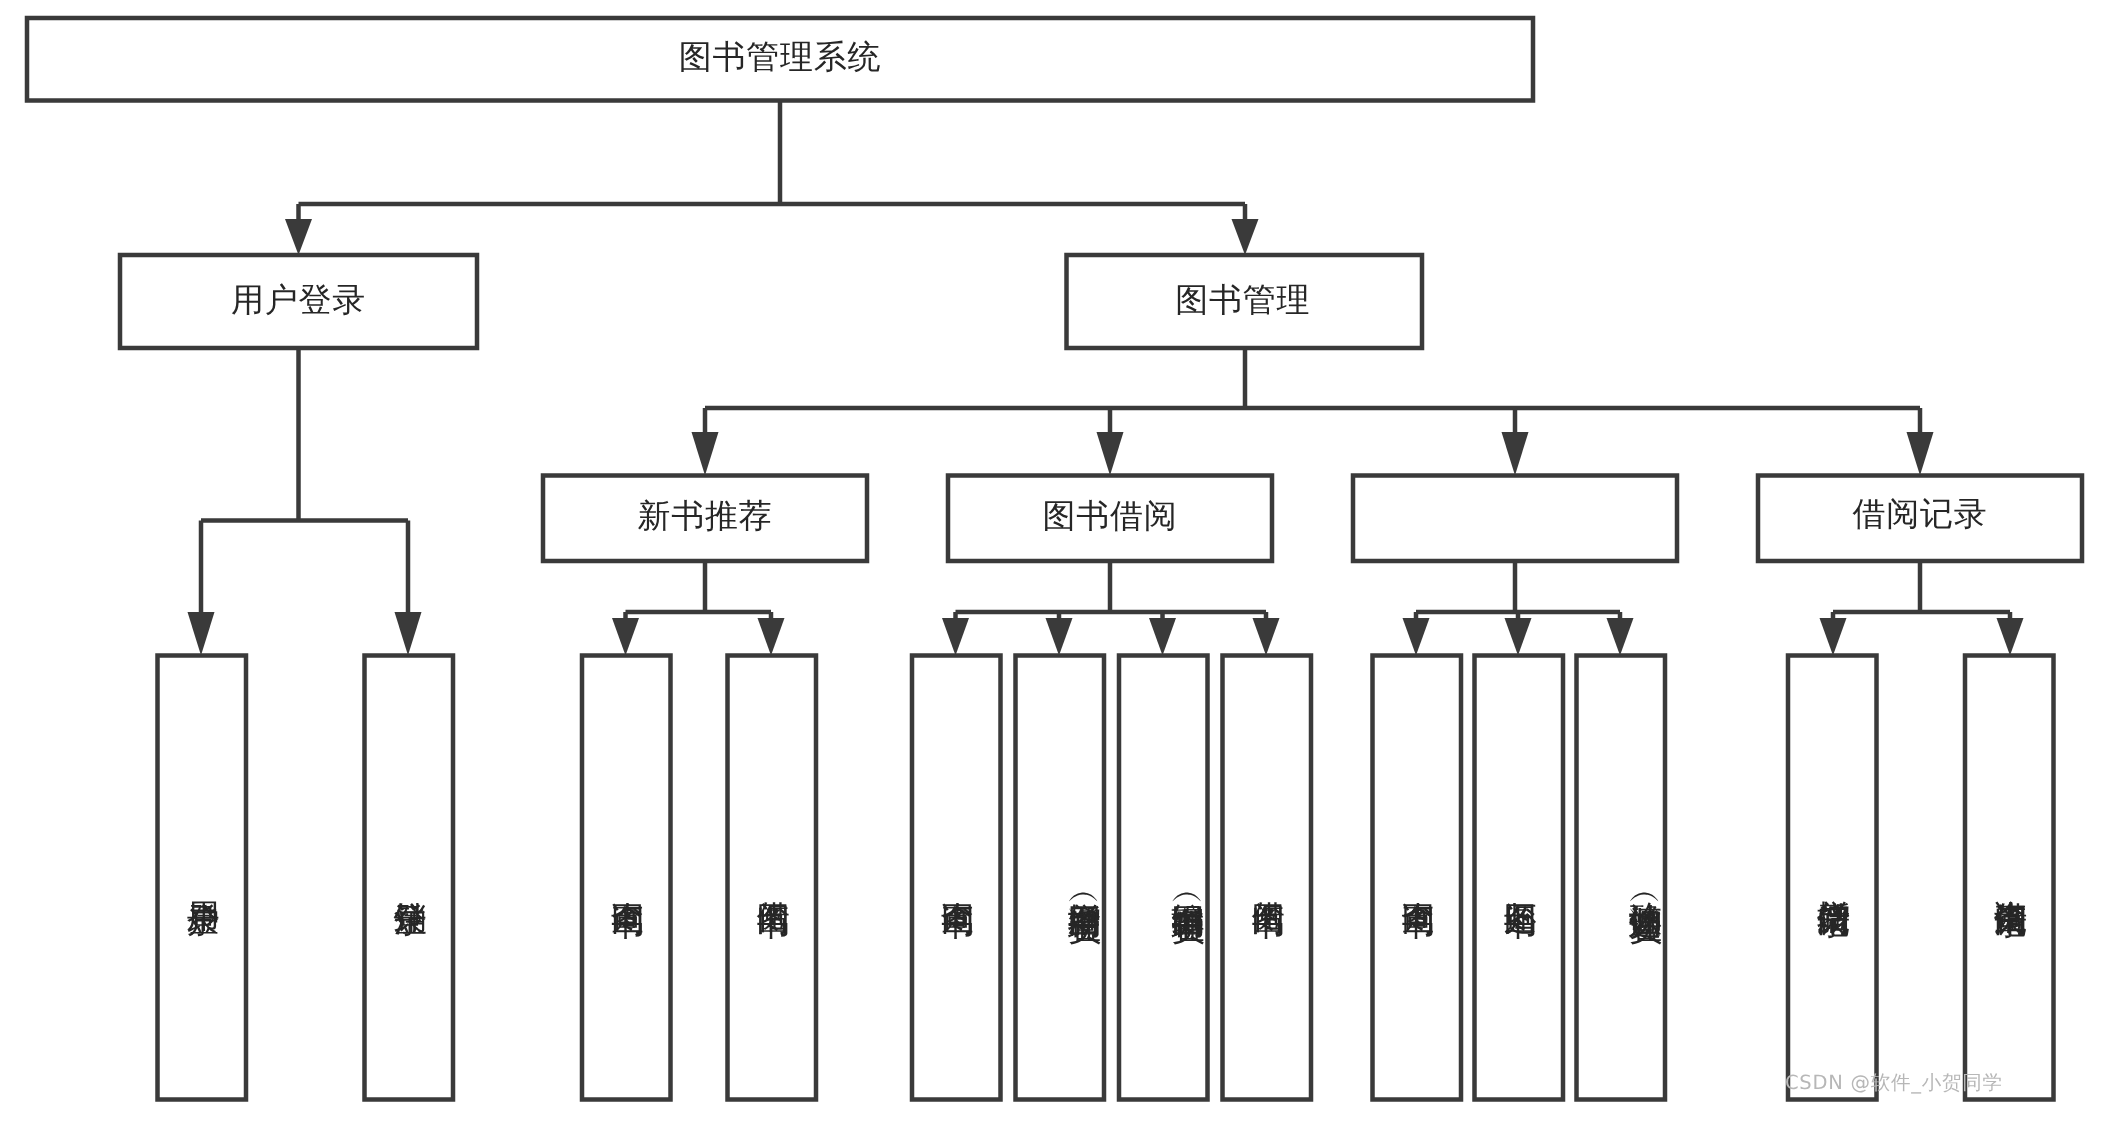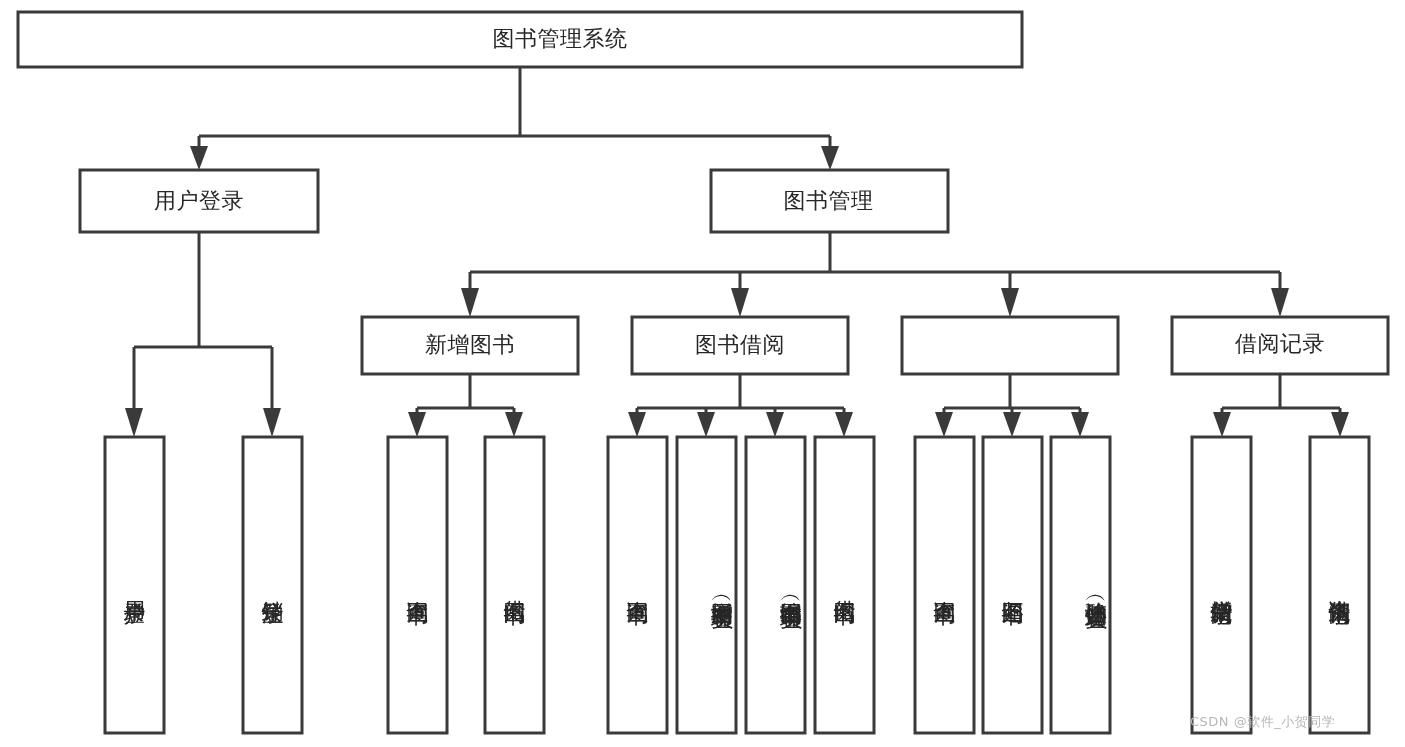--- a/index.html
+++ b/index.html
@@ -183,26 +183,26 @@
     <rect class="node-box" x="815" y="437" width="59" height="296"></rect>
 
     <rect class="node-box" x="915" y="437" width="59" height="296"></rect>
     <rect class="node-box" x="983" y="437" width="59" height="296"></rect>
     <rect class="node-box" x="1051" y="437" width="59" height="296"></rect>
 
     <rect class="node-box" x="1192" y="437" width="59" height="296"></rect>
     <rect class="node-box" x="1310" y="437" width="59" height="296"></rect>
   </svg>
 
-  <div class="node-label-h" style="left:18px; top:12px; width:1004px; height:55px;margin-left:40px;">图书管理系统</div>
+  <div class="node-label-h" style="left:18px; top:12px; width:1004px; height:55px;">图书管理系统</div>
 
   <div class="node-label-h" style="left:80px; top:170px; width:238px; height:62px;">用户登录</div>
   <div class="node-label-h" style="left:711px; top:170px; width:235px; height:62px;">图书管理</div>
 
-  <div class="node-label-h" style="left:362px; top:317px; width:216px; height:57px;">新增图书</div>
+  <div class="node-label-h" style="left:362px; top:317px; width:216px; height:57px;">新书推荐</div>
   <div class="node-label-h" style="left:632px; top:317px; width:216px; height:57px;">图书借阅</div>
   <div class="node-label-h" style="left:1172px; top:317px; width:216px; height:54px;">借阅记录</div>
 
   <div class="node-label-v centered" style="left:105px; top:437px; width:59px; height:296px;">用户登录</div>
   <div class="node-label-v centered" style="left:243px; top:437px; width:59px; height:296px;">注销登录</div>
 
   <div class="node-label-v centered" style="left:388px; top:437px; width:59px; height:296px;">查询图书</div>
   <div class="node-label-v centered" style="left:485px; top:437px; width:59px; height:296px;">借阅图书</div>
 
   <div class="node-label-v centered" style="left:608px; top:437px; width:59px; height:296px;">查询图书</div>

